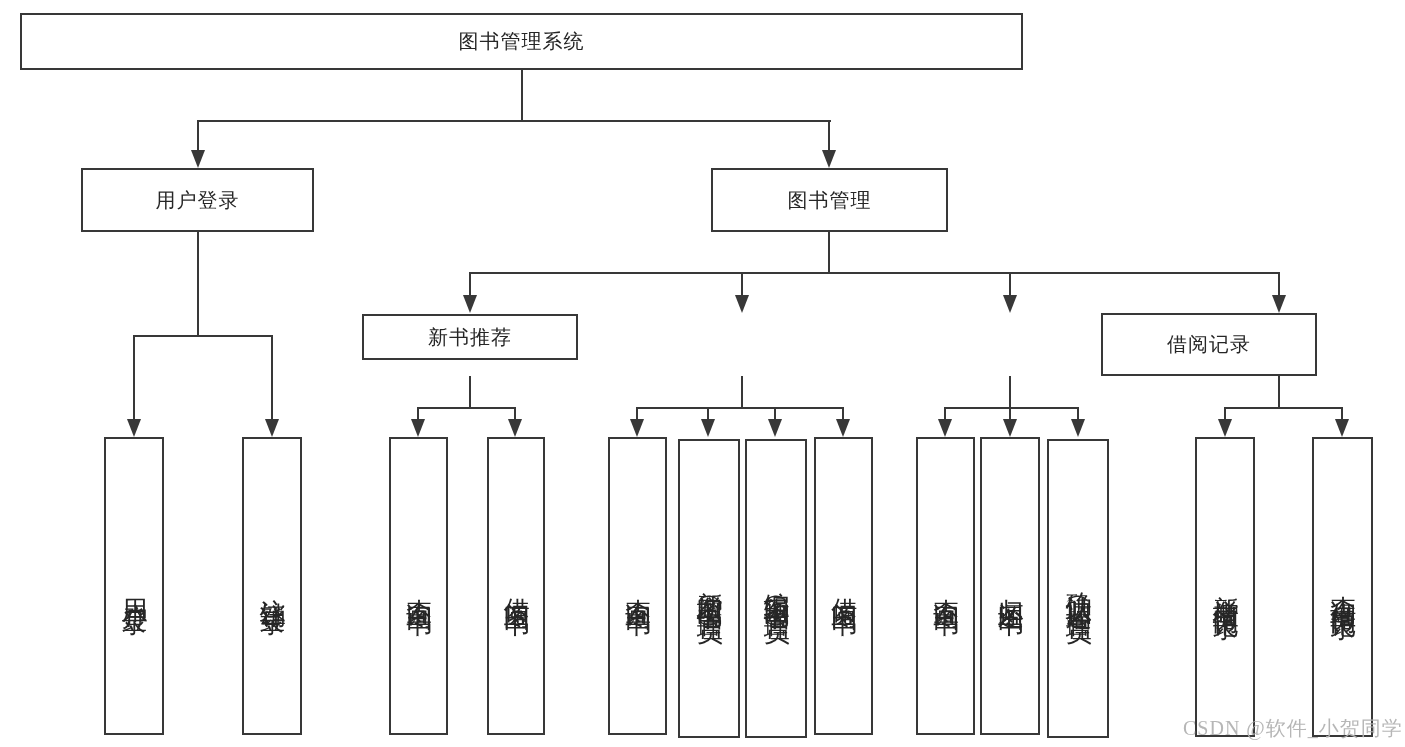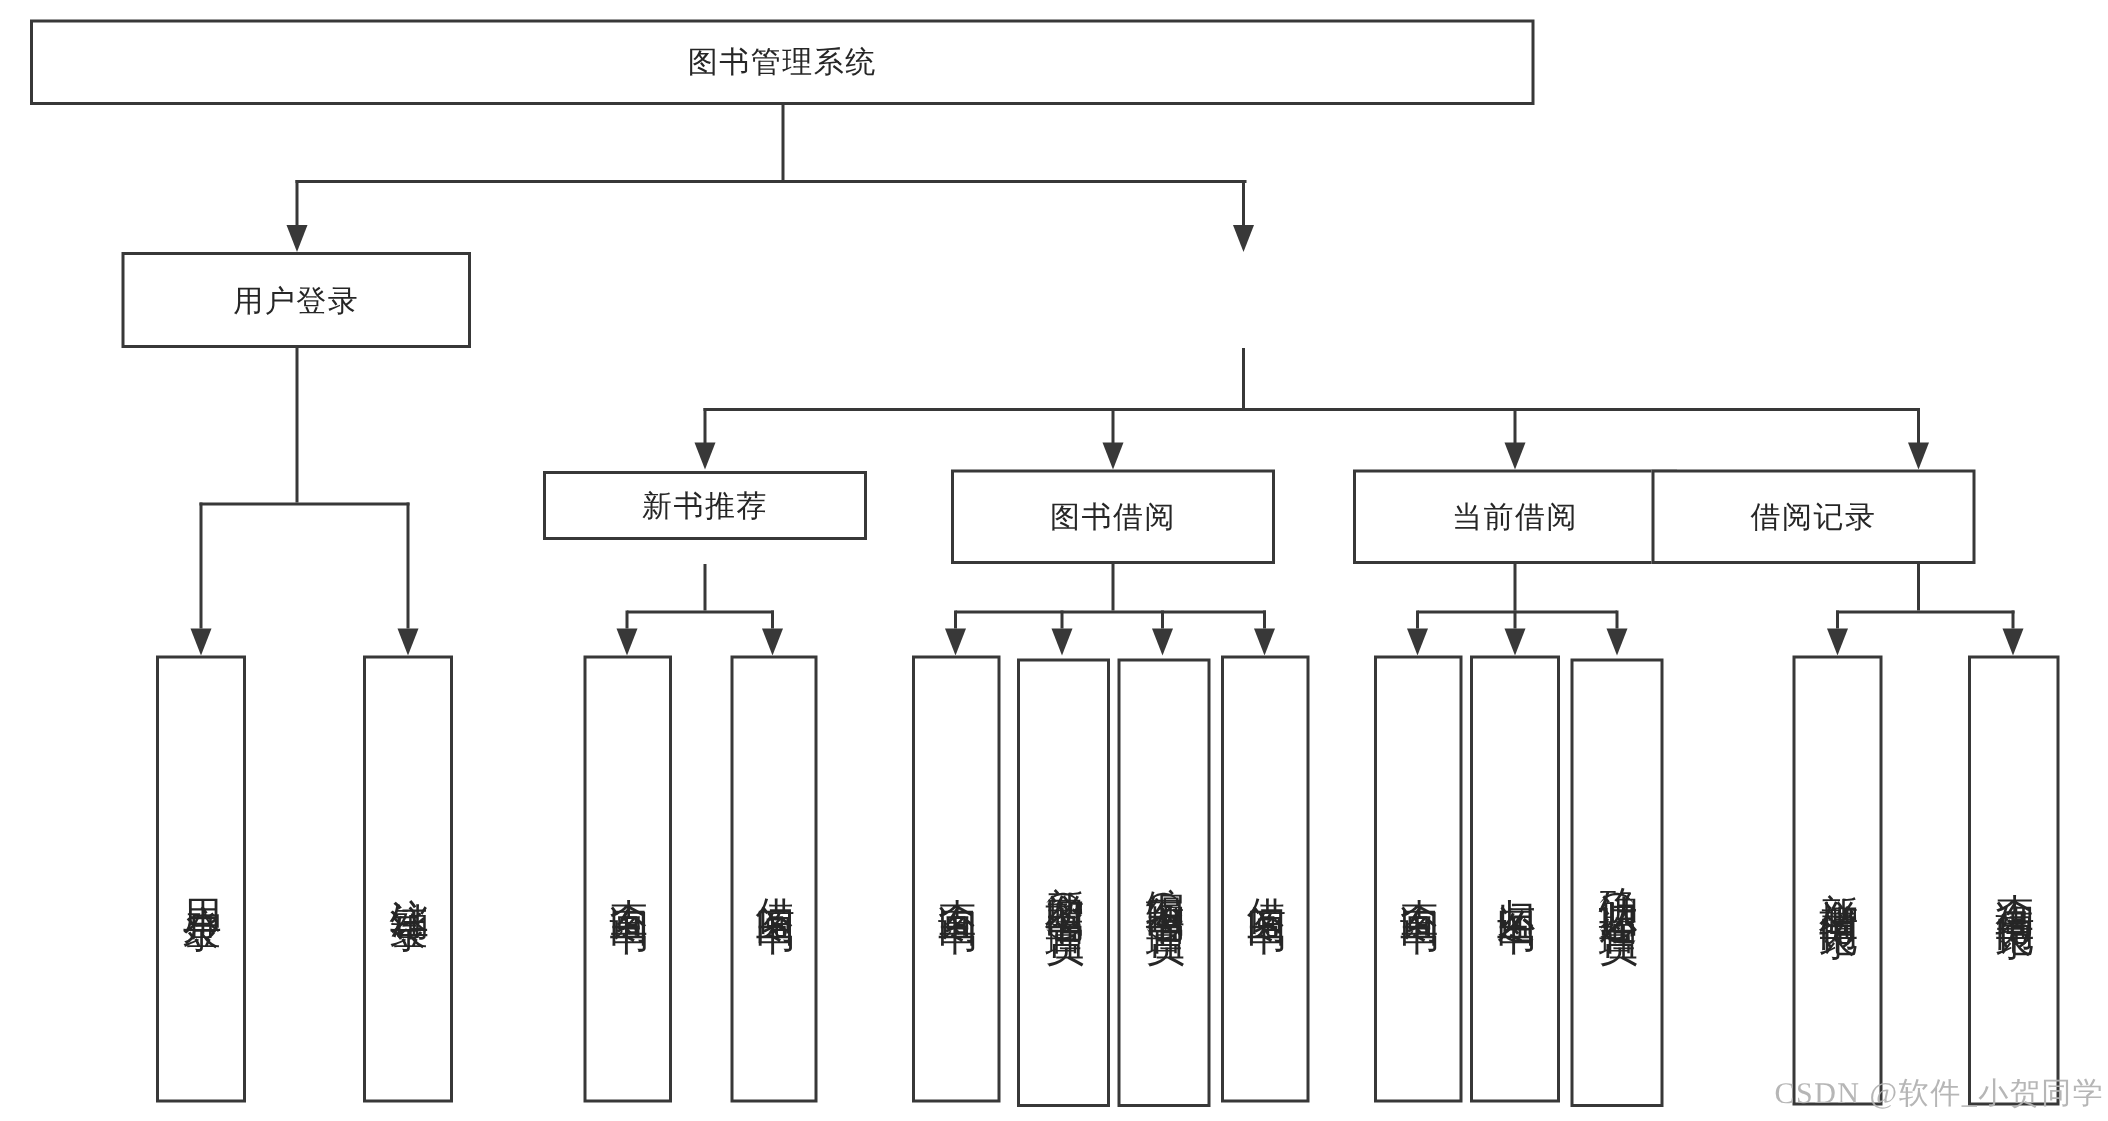--- a/index.html
+++ b/index.html
@@ -40,20 +40,23 @@
   <div class="vline" style="left:521px;top:70px;height:50px"></div>
   <div class="hline" style="left:197px;top:120px;width:634px"></div>
   <div class="vline" style="left:197px;top:120px;height:30px"></div>
   <div class="arrow" style="left:191px;top:150px"></div>
   <div class="vline" style="left:828px;top:120px;height:30px"></div>
   <div class="arrow" style="left:822px;top:150px"></div>
 
   <div class="box hbox" style="left:81px;top:168px;width:233px;height:64px">
     <span>用户登录</span>
   </div>
+  <div class="box hbox" style="left:711px;top:168px;width:237px;height:64px">
+    <span>图书管理</span>
+  </div>
 
   <div class="vline" style="left:197px;top:232px;height:103px"></div>
   <div class="hline" style="left:133px;top:335px;width:140px"></div>
   <div class="vline" style="left:133px;top:335px;height:84px"></div>
   <div class="arrow" style="left:127px;top:419px"></div>
   <div class="vline" style="left:271px;top:335px;height:84px"></div>
   <div class="arrow" style="left:265px;top:419px"></div>
 
   <div class="box vbox" style="left:104px;top:437px;width:60px;height:298px">
     <span>用户登录</span>
@@ -68,26 +71,20 @@
   <div class="arrow" style="left:463px;top:295px"></div>
   <div class="vline" style="left:741px;top:272px;height:24px"></div>
   <div class="arrow" style="left:735px;top:295px"></div>
   <div class="vline" style="left:1009px;top:272px;height:24px"></div>
   <div class="arrow" style="left:1003px;top:295px"></div>
   <div class="vline" style="left:1278px;top:272px;height:24px"></div>
   <div class="arrow" style="left:1272px;top:295px"></div>
 
   <div class="box hbox" style="left:362px;top:314px;width:216px;height:46px">
     <span>新书推荐</span>
-  </div>
-  <div class="box hbox" style="left:634px;top:313px;width:216px;height:63px">
-    <span>图书借阅</span>
-  </div>
-  <div class="box hbox" style="left:902px;top:313px;width:216px;height:63px">
-    <span>当前借阅</span>
   </div>
   <div class="box hbox" style="left:1101px;top:313px;width:216px;height:63px">
     <span>借阅记录</span>
   </div>
 
   <div class="vline" style="left:469px;top:376px;height:31px"></div>
   <div class="hline" style="left:418px;top:407px;width:98px"></div>
   <div class="vline" style="left:417px;top:407px;height:12px"></div>
   <div class="arrow" style="left:411px;top:419px"></div>
   <div class="vline" style="left:514px;top:407px;height:12px"></div>

